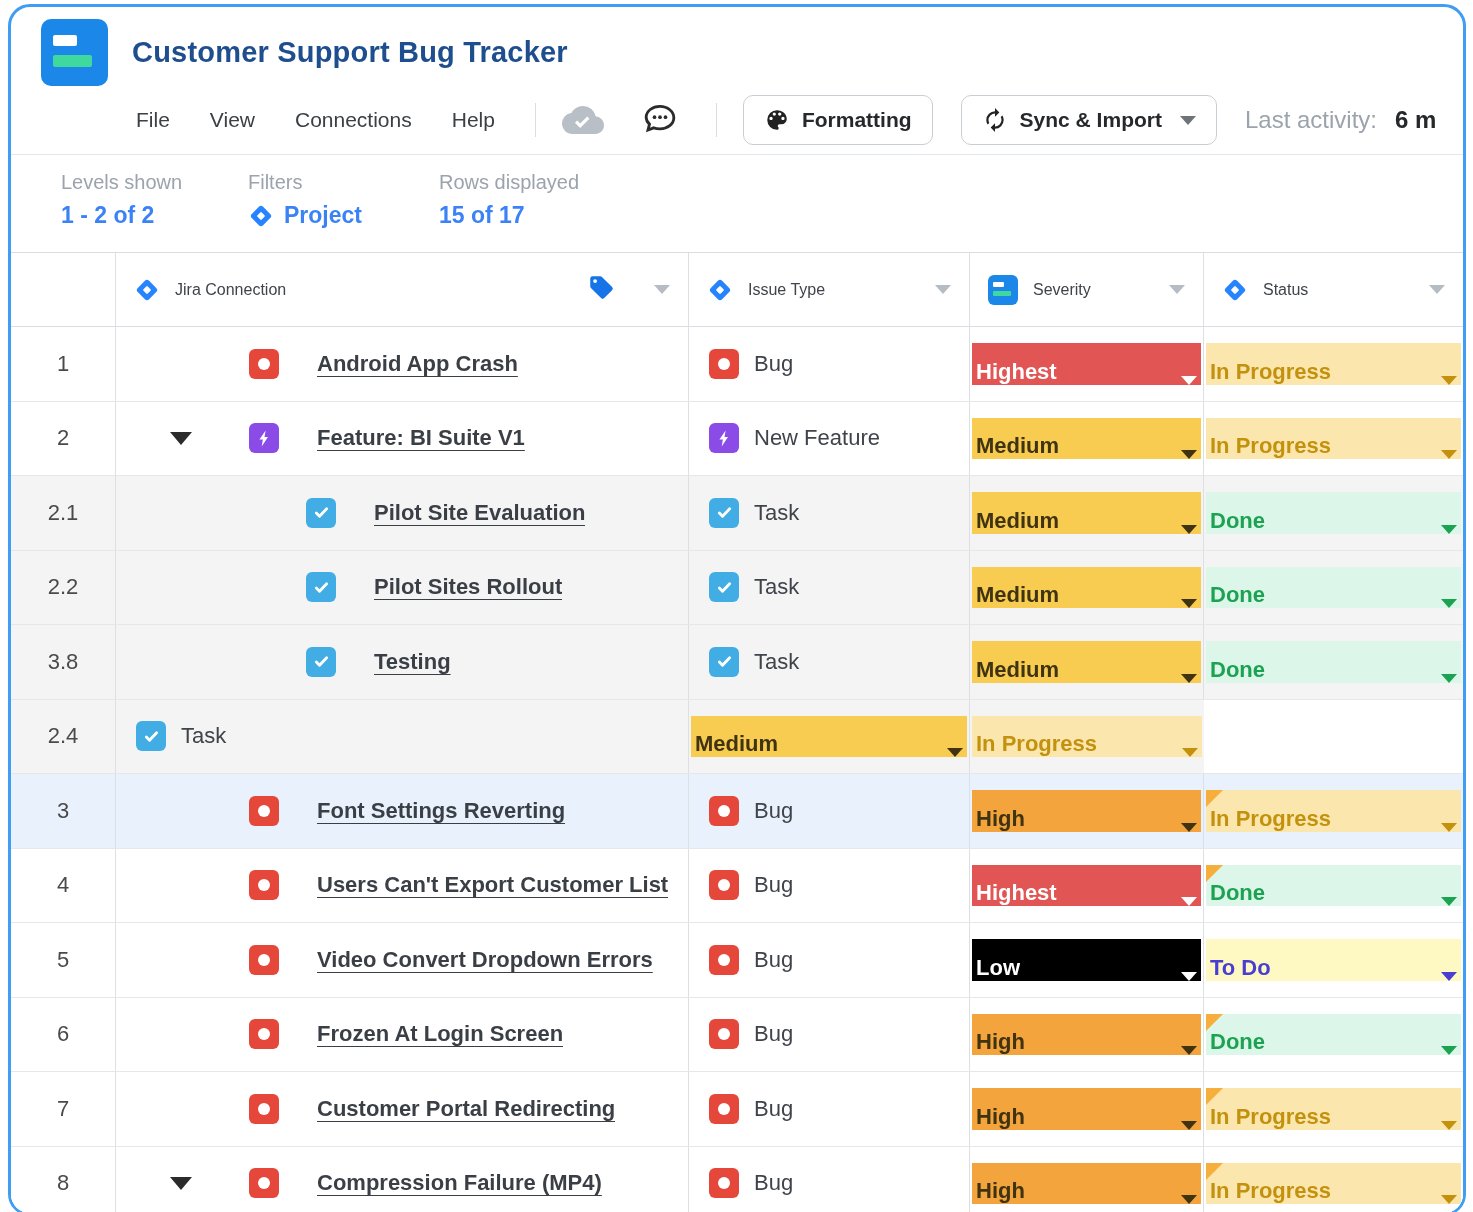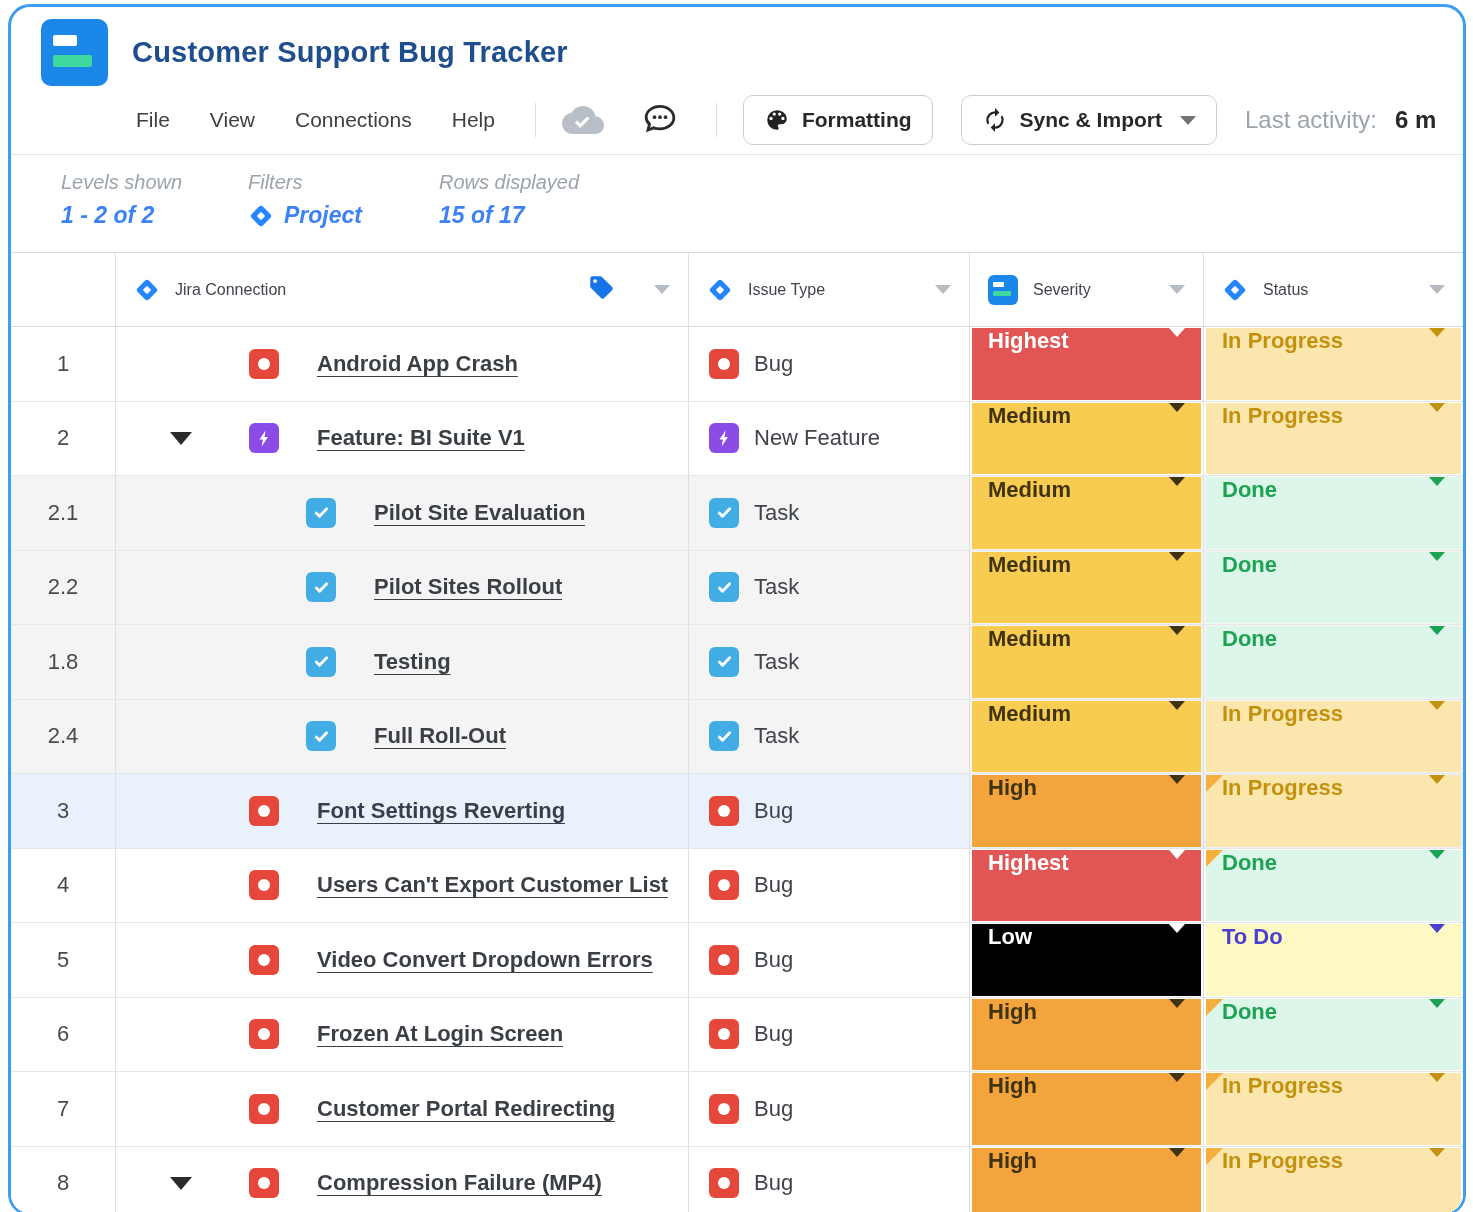--- a/index.html
+++ b/index.html
@@ -20,21 +20,21 @@
   .vdiv { width:1px; height:34px; background:#d9dde1; margin:0 26px 0 0; }
   .icobtn { margin-right:36px; display:flex; align-items:center; }
   .btn { display:flex; align-items:center; gap:12px; border:1px solid #c9ced4; border-radius:10px;
     padding:11px 20px; font-size:21px; font-weight:600; color:#26282b; background:#fff; margin-right:28px; }
   .btn .dd { margin-left:6px; }
   .lastact { display:flex; align-items:center; gap:18px; font-size:24px; color:#9ba3ac; flex:0 0 auto; }
   .lastact b { color:#26282b; font-weight:600; }
 
   
   .sumbar { position:relative; height:97px; }
-  .sgrp { position:absolute; top:16px;font-style:italic; }
+  .sgrp { position:absolute; top:16px; }
   .sgrp .lbl { font-size:20px; color:#9ba3ac; margin-bottom:8px; }
   .sgrp .val { font-size:23px; font-weight:bold; color:#3b82f6; display:flex; align-items:center; gap:10px; }
   .g1{left:50px;} .g2{left:237px;} .g3{left:428px;}
 
   
   .jdwrap { width:26px; height:26px; display:inline-flex; align-items:center; justify-content:center; flex:0 0 auto; }
   .jd { width:16px; height:16px; background:#2684ff; transform:rotate(45deg); border-radius:3px; position:relative; }
   .jd::after { content:""; position:absolute; inset:5px; background:#fff; border-radius:1px; }
 
   
@@ -63,22 +63,22 @@
     justify-content:center; flex:0 0 auto; margin-right:15px; }
   .sq.bug { background:#e5473a; }
   .sq.bug .dot { width:12px; height:12px; background:#fff; border-radius:50%; }
   .sq.feature { background:#8a4be6; }
   .sq.task { background:#41ade4; }
   .sq svg { width:19px; height:19px; }
   .rowname { font-size:22px; font-weight:600; color:#3a3f46; text-decoration:underline;
     text-underline-offset:5px; text-decoration-thickness:1.5px; white-space:nowrap; overflow:hidden; }
   .cell.type { padding-left:20px; font-size:22px; color:#3f434a; }
   .cell.sev, .cell.stat { padding:0; }
-  .pill { flex:1; align-self:stretch; margin:1px 2px; display:flex; align-items:flex-start;
-    justify-content:space-between; padding:0 16px; font-size:22px; font-weight:600; position:relative; min-width:0; }
+  .pill { flex:1; align-self:stretch; margin:16px 2px; display:flex; align-items:flex-end;
+    justify-content:space-between; padding:0 4px; font-size:22px; font-weight:600; position:relative; min-width:0; }
   .pill .pc { width:0; height:0; border-left:8px solid transparent; border-right:8px solid transparent;
     border-top:9px solid currentColor; flex:0 0 auto; margin-left:10px; }
   .pill.flagged::before { content:""; position:absolute; left:0; top:0;
     border-top:17px solid #f6ae3d; border-right:17px solid transparent; }
   .plabel { white-space:nowrap; overflow:hidden; }
 
   .mini-logo { width:30px; height:30px; background:#1b87e9; border-radius:6px; position:relative; flex:0 0 auto; }
   .mini-logo::before { content:""; position:absolute; left:18%; top:24%; width:36%; height:17%; background:#fff; border-radius:1px; }
   .mini-logo::after  { content:""; position:absolute; left:18%; top:54%; width:58%; height:17%; background:#3fd99f; border-radius:1px; }
 </style>
@@ -316,21 +316,21 @@
           </div>
         </div>
         <div class="cell stat">
           <div class="pill" style="background:#ddf6ea;color:#1ba352">
             <span class="plabel">Done</span>
             <span class="pc"></span>
           </div>
         </div>
       </div>
       <div class="grid row shaded">
-        <div class="cell num">1.8</div>
+        <div class="cell num">3.8</div>
         <div class="cell name">
           <span class="cslot"></span>
           <span class="indent"></span>
           <span class="sq task">
             <svg viewBox="0 0 24 24">
               <path fill="none" stroke="#fff" stroke-width="3.6" stroke-linecap="round" stroke-linejoin="round" d="M5.5 12.6l4 4 9-9.2"></path>
             </svg>
           </span>
           <span class="rowname">Testing</span>
         </div>
@@ -350,30 +350,20 @@
         </div>
         <div class="cell stat">
           <div class="pill" style="background:#ddf6ea;color:#1ba352">
             <span class="plabel">Done</span>
             <span class="pc"></span>
           </div>
         </div>
       </div>
       <div class="grid row shaded">
         <div class="cell num">2.4</div>
-        <div class="cell name">
-          <span class="cslot"></span>
-          <span class="indent"></span>
-          <span class="sq task">
-            <svg viewBox="0 0 24 24">
-              <path fill="none" stroke="#fff" stroke-width="3.6" stroke-linecap="round" stroke-linejoin="round" d="M5.5 12.6l4 4 9-9.2"></path>
-            </svg>
-          </span>
-          <span class="rowname">Full Roll-Out</span>
-        </div>
         <div class="cell type">
           <span class="sq task">
             <svg viewBox="0 0 24 24">
               <path fill="none" stroke="#fff" stroke-width="3.6" stroke-linecap="round" stroke-linejoin="round" d="M5.5 12.6l4 4 9-9.2"></path>
             </svg>
           </span>
           <span>Task</span>
         </div>
         <div class="cell sev">
           <div class="pill" style="background:#f7cc51;color:#403312">

